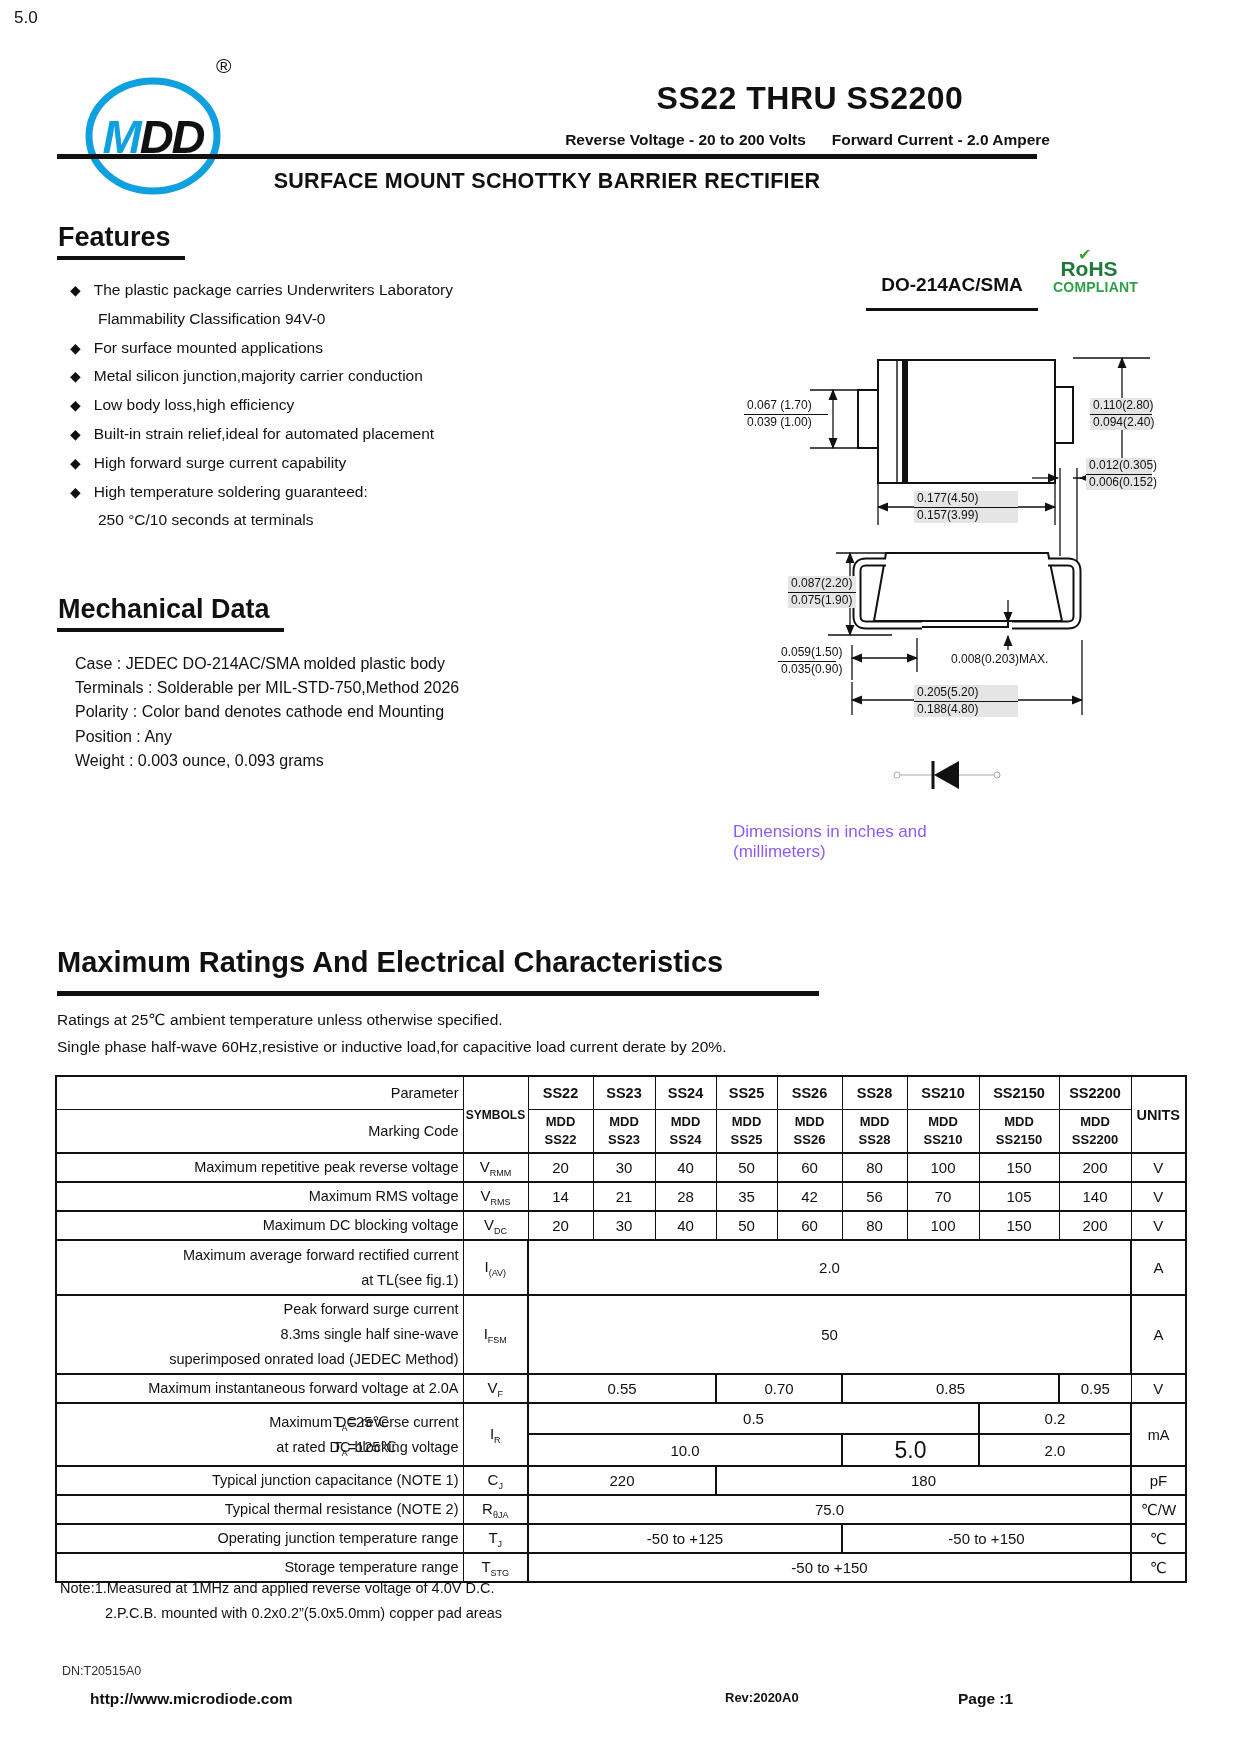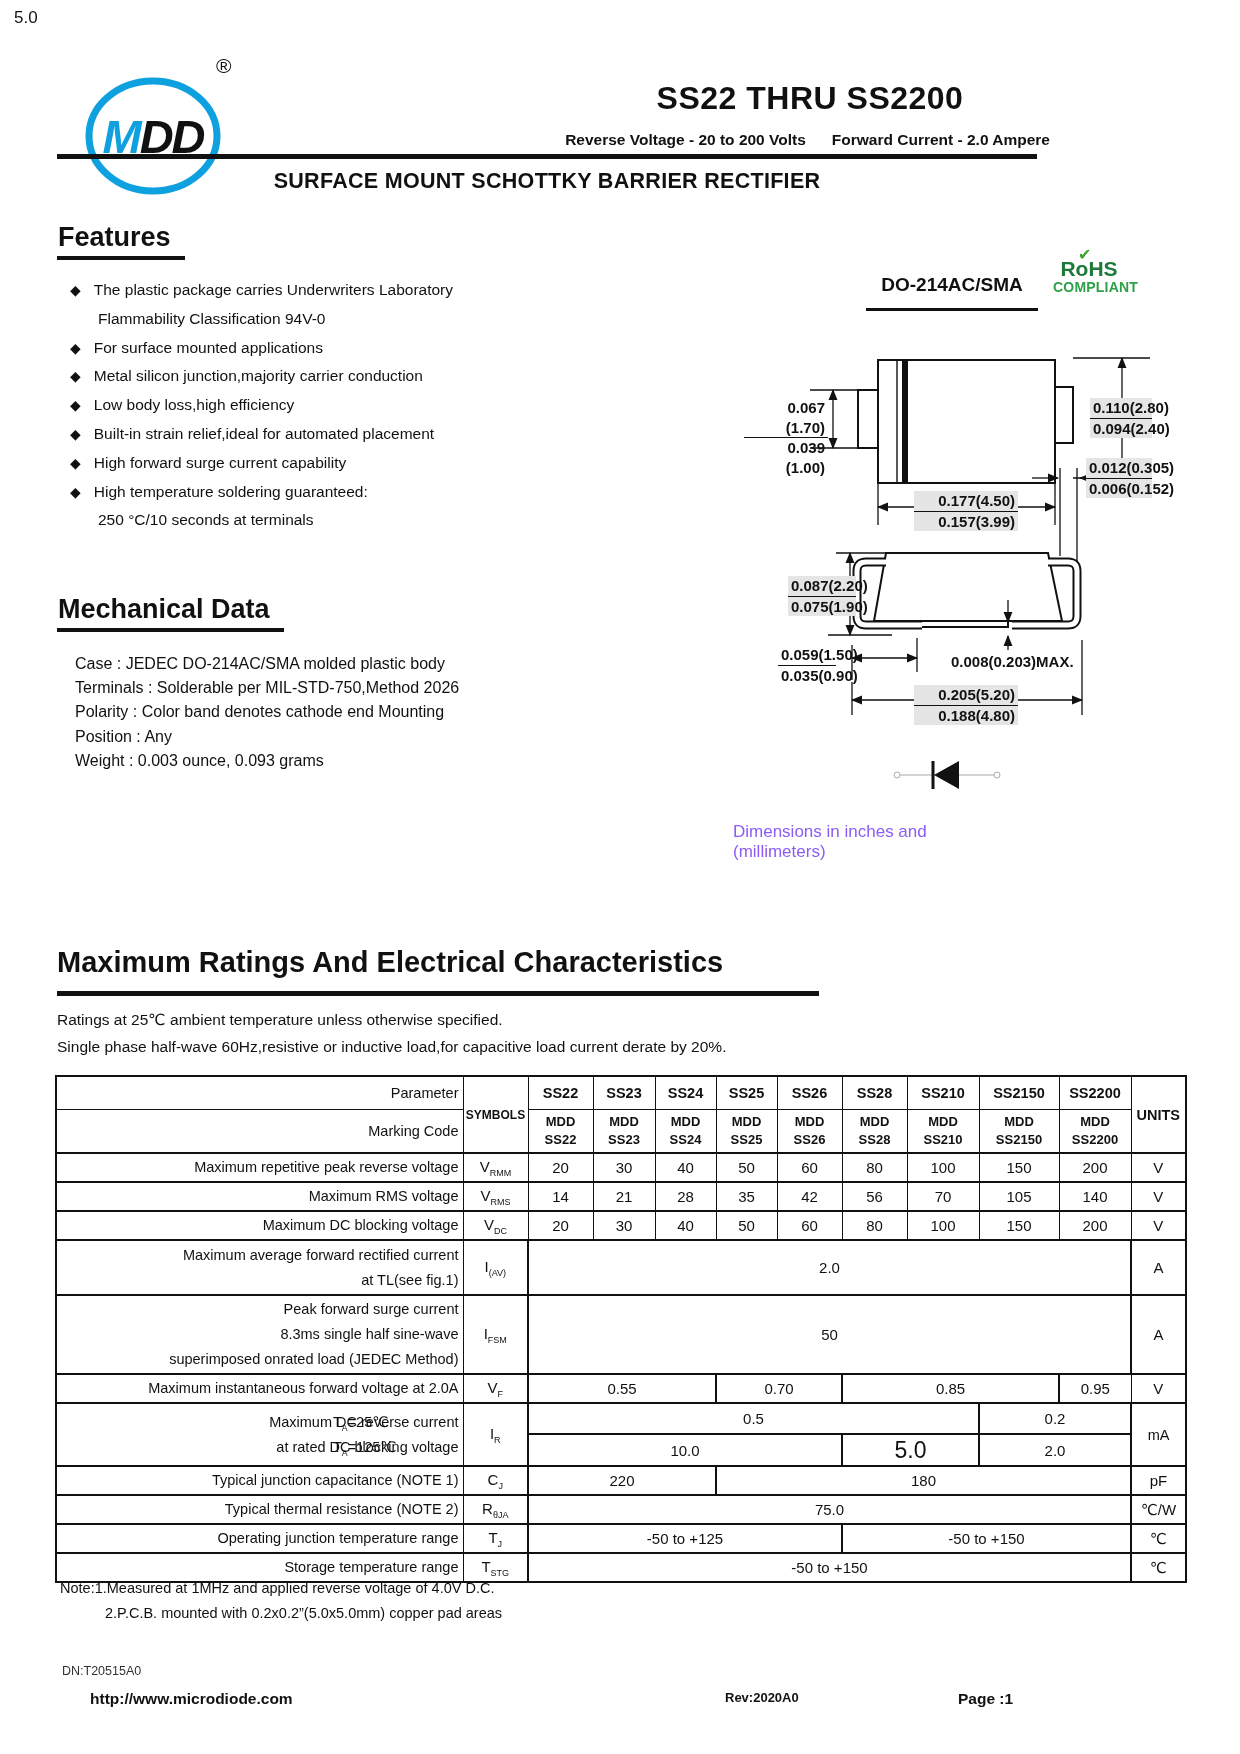--- a/index.html
+++ b/index.html
@@ -25,21 +25,21 @@
   .mech{left:75px;top:652px;width:580px;font-size:16px;line-height:24.2px}
   .pkg-name{left:866px;top:274px;width:172px;font-size:19px;font-weight:bold;border-bottom:3px solid #111;padding-bottom:12px;text-align:center}
   .rohs{left:1053px;top:258px;width:72px;text-align:center}
   .rohs-text{font-size:21px;font-weight:bold;color:#1d7a3a;line-height:1}
   .rohs-check{position:absolute;left:25px;top:-13px;color:#3aa42c;font-size:16px;font-weight:bold}
   .rohs-sub{font-size:14px;font-weight:bold;color:#2fa04a;letter-spacing:.2px}
   .caption{left:733px;top:822px;width:268px;font-size:17px;color:#8b5cf6}
   .ratings-head{left:57px;top:946px;font-size:29px;font-weight:bold}
   .ratings-bar{left:57px;top:991px;width:762px;height:5px;background:#111}
   .condlines{left:57px;top:1006px;font-size:15.5px;line-height:27px}
-  .dim{position:absolute;font-size:15px;font-weight:bold;text-align:right;line-height:1.3;color:#111}
+  .dim{position:absolute;font-size:12px;font-weight:normal;text-align:left;line-height:1.3;color:#111}
   .dim.bg{background:#e5e5e5}
   .dim .t{border-bottom:1.5px solid #111;padding:0 3px}
   .dim .b{padding:0 3px}
   .tblwrap{left:55px;top:1075px}
   table.ratings{border-collapse:collapse;table-layout:fixed;width:1130px;border:2px solid #111;background:#fff}
   .ratings td{border:1px solid #111;border-top-width:2px;border-bottom-width:2px;font-size:15px;
               padding:1px 4px;vertical-align:middle;overflow:hidden}
   .ratings tr.hr1 td{border-bottom-width:1px}
   .ratings tr.hr2 td{border-top-width:1px}
   .ratings td.pl{text-align:right;font-size:14.5px}

